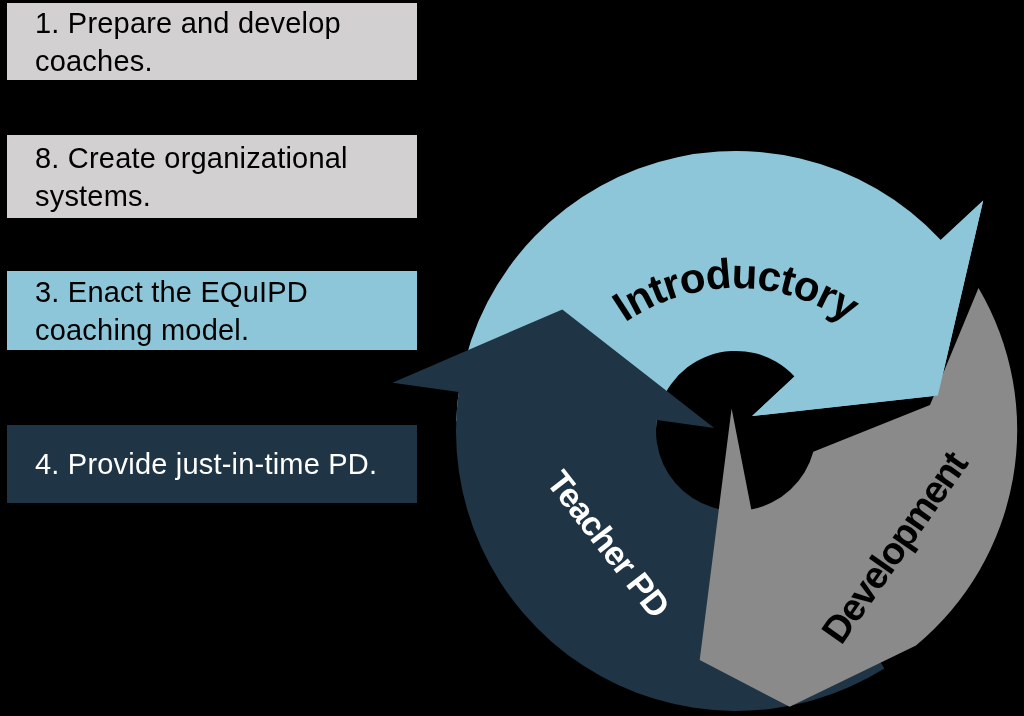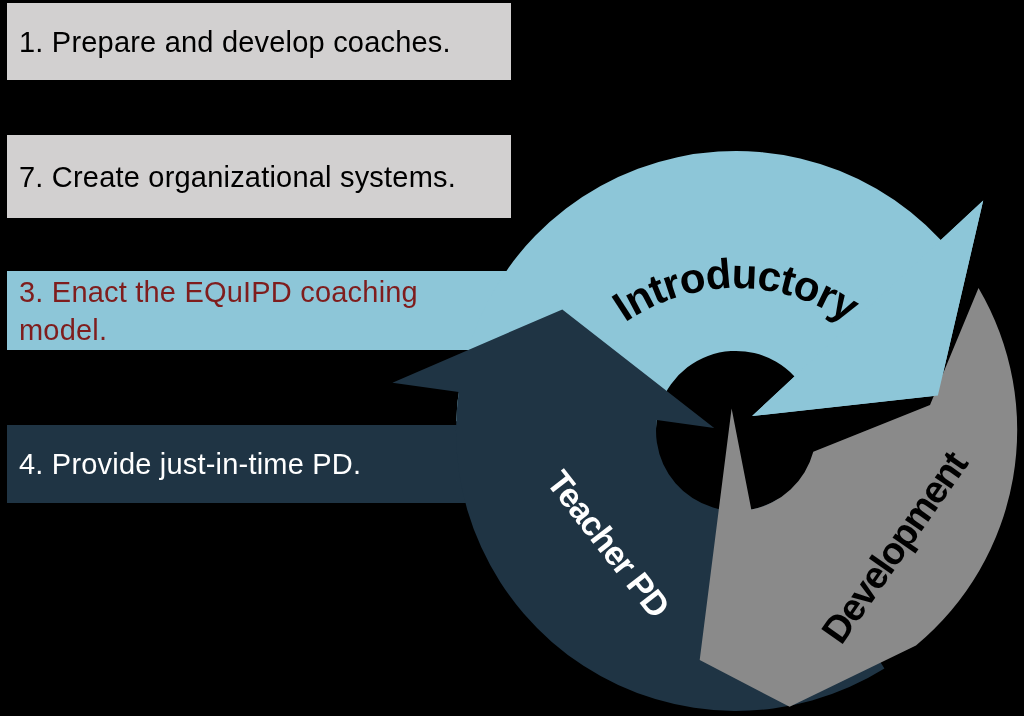--- a/index.html
+++ b/index.html
@@ -10,25 +10,25 @@
   #stage {
     position: relative;
     width: 1024px;
     height: 716px;
     overflow: hidden;
     font-family: "Liberation Sans", sans-serif;
   }
   .step-box {
     position: absolute;
     left: 7px;
-    width: 504px;
+    width: 410px;
     box-sizing: border-box;
     display: flex;
     align-items: center;
-    padding: 0 12px;
+    padding: 0 28px;
     font-size: 29px;
     line-height: 38px;
     letter-spacing: 0.2px;
   }
   #step-1 { top: 3px;   height: 77px; }
   #step-2 { top: 135px; height: 83px; }
   #step-3 { top: 271px; height: 79px; }
   #step-4 { top: 408px; height: 78px; margin-top: 17px; }
 
   #cycle-svg {
@@ -50,24 +50,24 @@
 </head>
 <body>
 
 <div id="stage" style="background: rgb(0, 0, 0);">
 
   <div class="step-box" id="step-1" style="background: rgb(210, 208, 208); color: rgb(0, 0, 0);">
     <span>1. Prepare and develop coaches.</span>
   </div>
 
   <div class="step-box" id="step-2" style="background: rgb(210, 208, 208); color: rgb(0, 0, 0);">
-    <span>7. Create organizational systems.</span>
+    <span>8. Create organizational systems.</span>
   </div>
 
-  <div class="step-box" id="step-3" style="background: rgb(141, 198, 216); color: #7f1d1d;">
+  <div class="step-box" id="step-3" style="background: rgb(141, 198, 216); color: #000000;">
     <span>3. Enact the EQuIPD coaching model.</span>
   </div>
 
   <div class="step-box" id="step-4" style="background: rgb(31, 52, 68); color: rgb(255, 255, 255);">
     <span>4. Provide just-in-time PD.</span>
   </div>
 
   <svg id="cycle-svg" viewBox="0 0 1024 716" xmlns="http://www.w3.org/2000/svg">
     <defs>
       <path id="intro-arc-path" d="M 572.5 376.8 A 195 195 0 0 1 899.5 376.8"></path>

